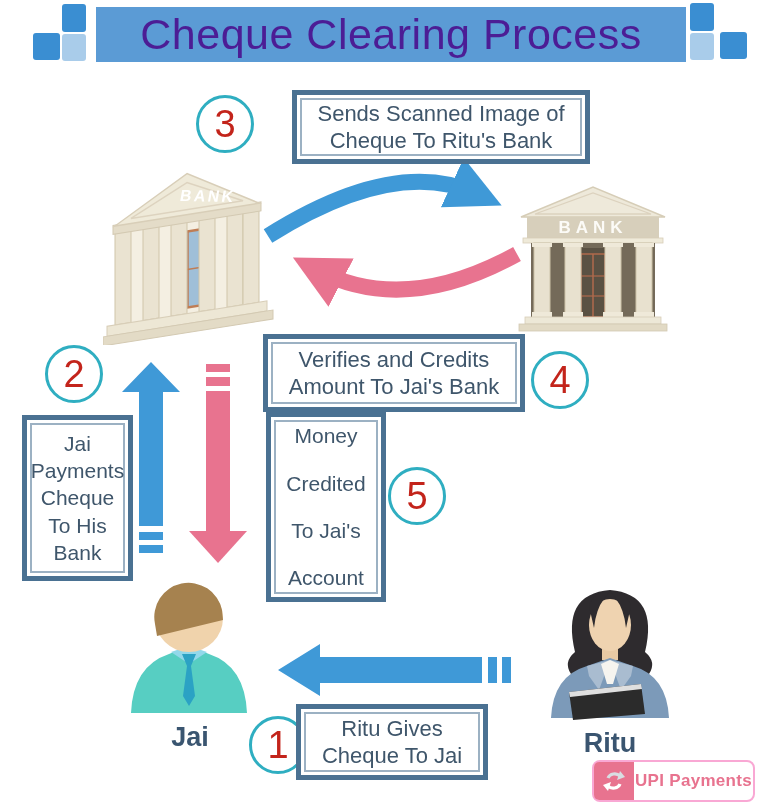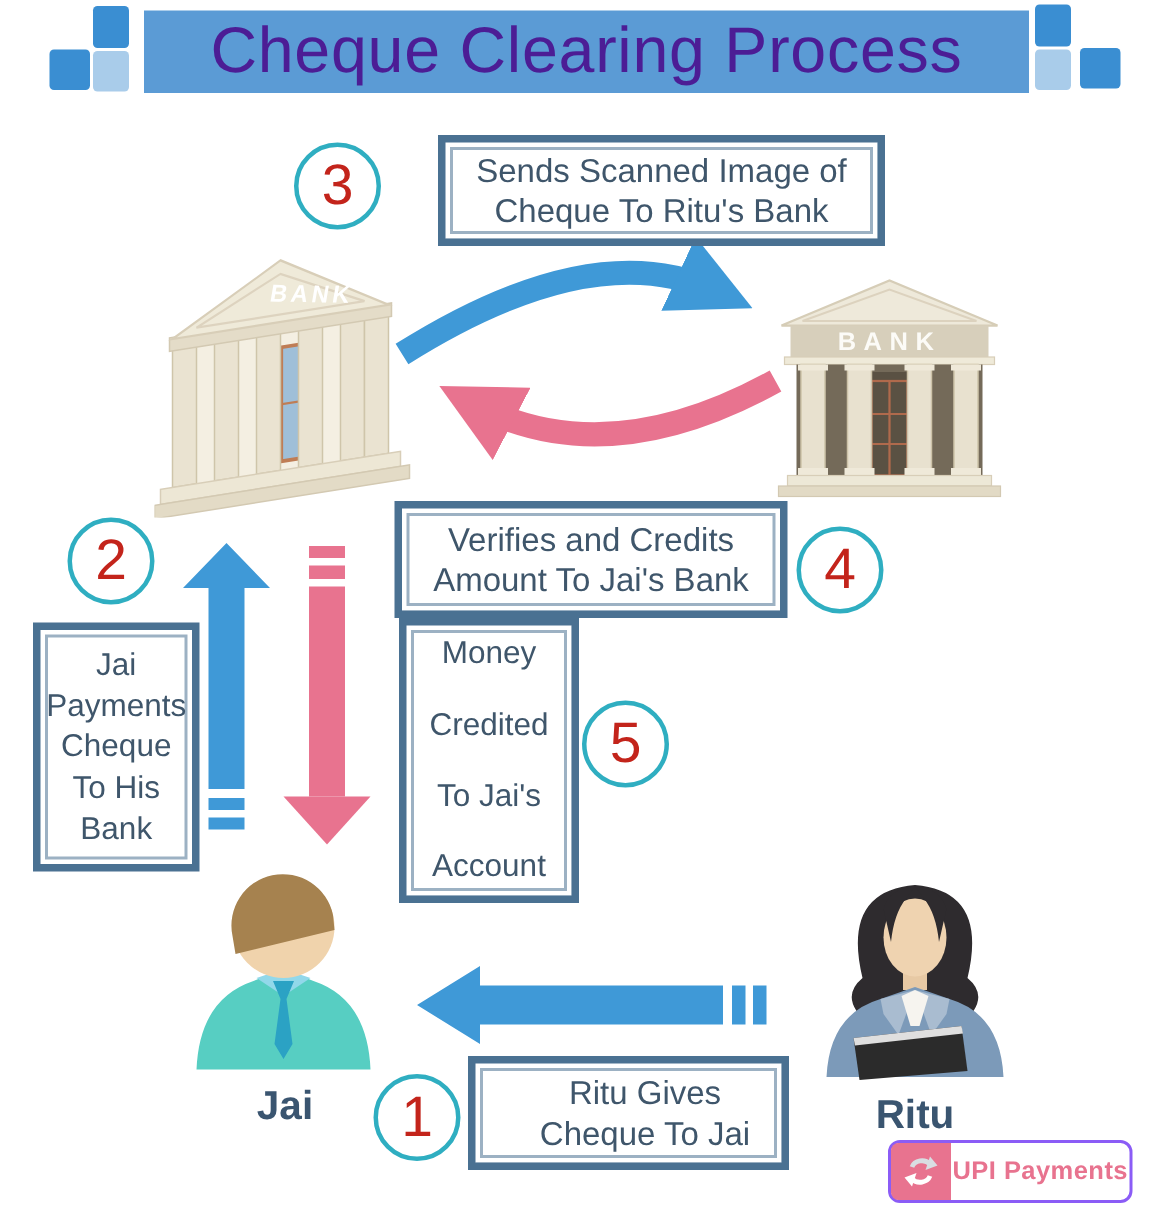--- a/index.html
+++ b/index.html
@@ -41,21 +41,21 @@
   .fs21 span{font-size:21px;line-height:1.3;}
   
   .actor-label{
     position:absolute;text-align:center;font-weight:bold;font-size:27px;color:#3A5570;z-index:7;
   }
   
   .z1{z-index:1}.z3{z-index:3}
   
   .logo{
     position:absolute;left:592px;top:760px;width:163px;height:42px;
-    border:2px solid #8b5cf6;border-radius:8px;background:#fff;
+    border:2px solid #f9a8d4;border-radius:8px;background:#fff;
     display:flex;align-items:stretch;z-index:8;box-sizing:border-box;
   }
   .logo-icon{
     width:40px;background:#E8738F;border-radius:5px 0 0 5px;
     display:flex;align-items:center;justify-content:center;
   }
   .logo-text{
     flex:1;display:flex;align-items:center;justify-content:center;
     color:#E8738F;font-weight:bold;font-size:17px;letter-spacing:.3px;
   }
@@ -223,21 +223,21 @@
 
   <svg class="abs z3" style="left:272px;top:640px;" width="245" height="60" viewBox="0 0 245 60">
     <polygon points="6,30 48,4 48,17 210,17 210,43 48,43 48,56" fill="#3F99D7"></polygon>
     <rect x="216" y="17" width="9" height="26" fill="#3F99D7"></rect>
     <rect x="230" y="17" width="9" height="26" fill="#3F99D7"></rect>
   </svg>
 
   <div class="num-circle" style="left:249px;top:716px;">
     <span>1</span>
   </div>
-  <div class="step-box fs22" style="left:312px;top:704px;width:182px;height:66px;padding-left:22px;">
+  <div class="step-box fs22" style="left:296px;top:704px;width:182px;height:66px;">
     <span>Ritu Gives</span>
     <span>Cheque To Jai</span>
   </div>
 
   <div class="logo">
     <div class="logo-icon">
       <svg width="24" height="24" viewBox="0 0 24 24">
         <path d="M6,9 A7,6 0 0 1 18,7" fill="none" stroke="#D9DDE2" stroke-width="3.2"></path>
         <polygon points="18,2 23,8 15,11" fill="#D9DDE2"></polygon>
         <path d="M18,15 A7,6 0 0 1 6,17" fill="none" stroke="#FFFFFF" stroke-width="3.2"></path>

